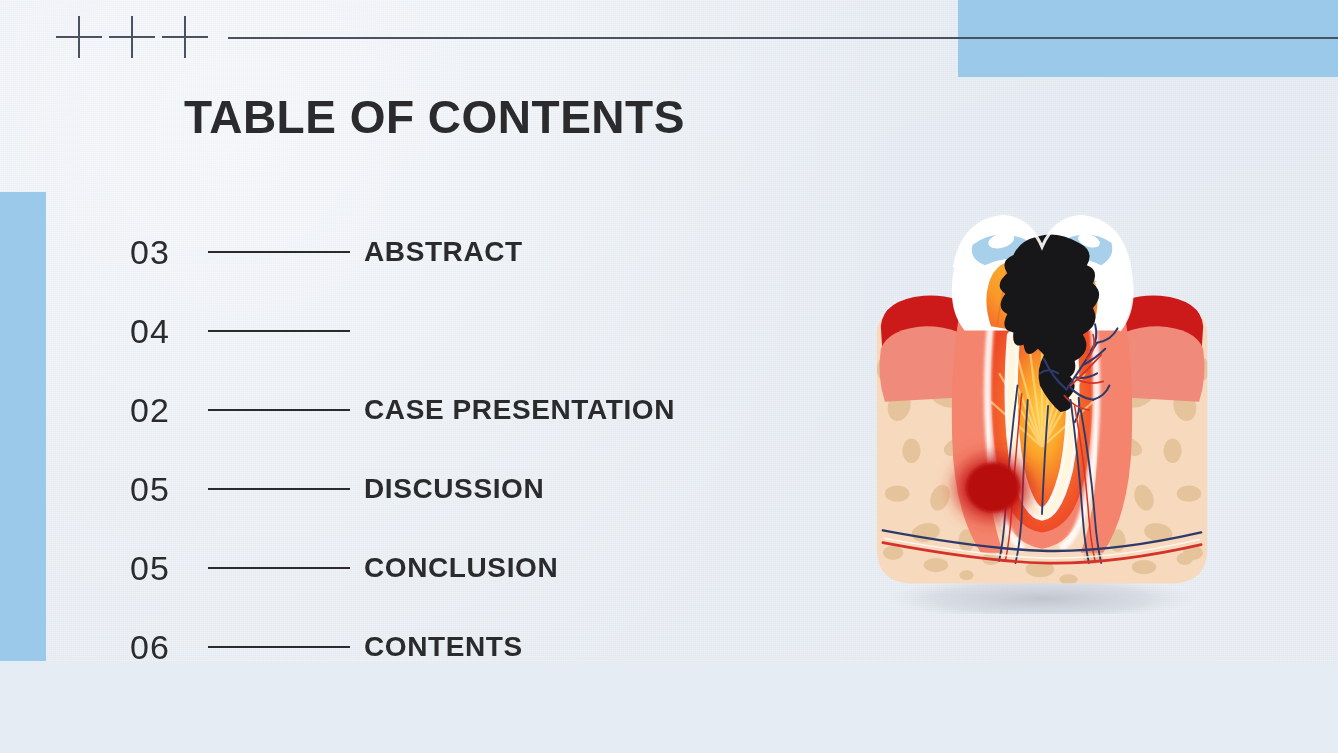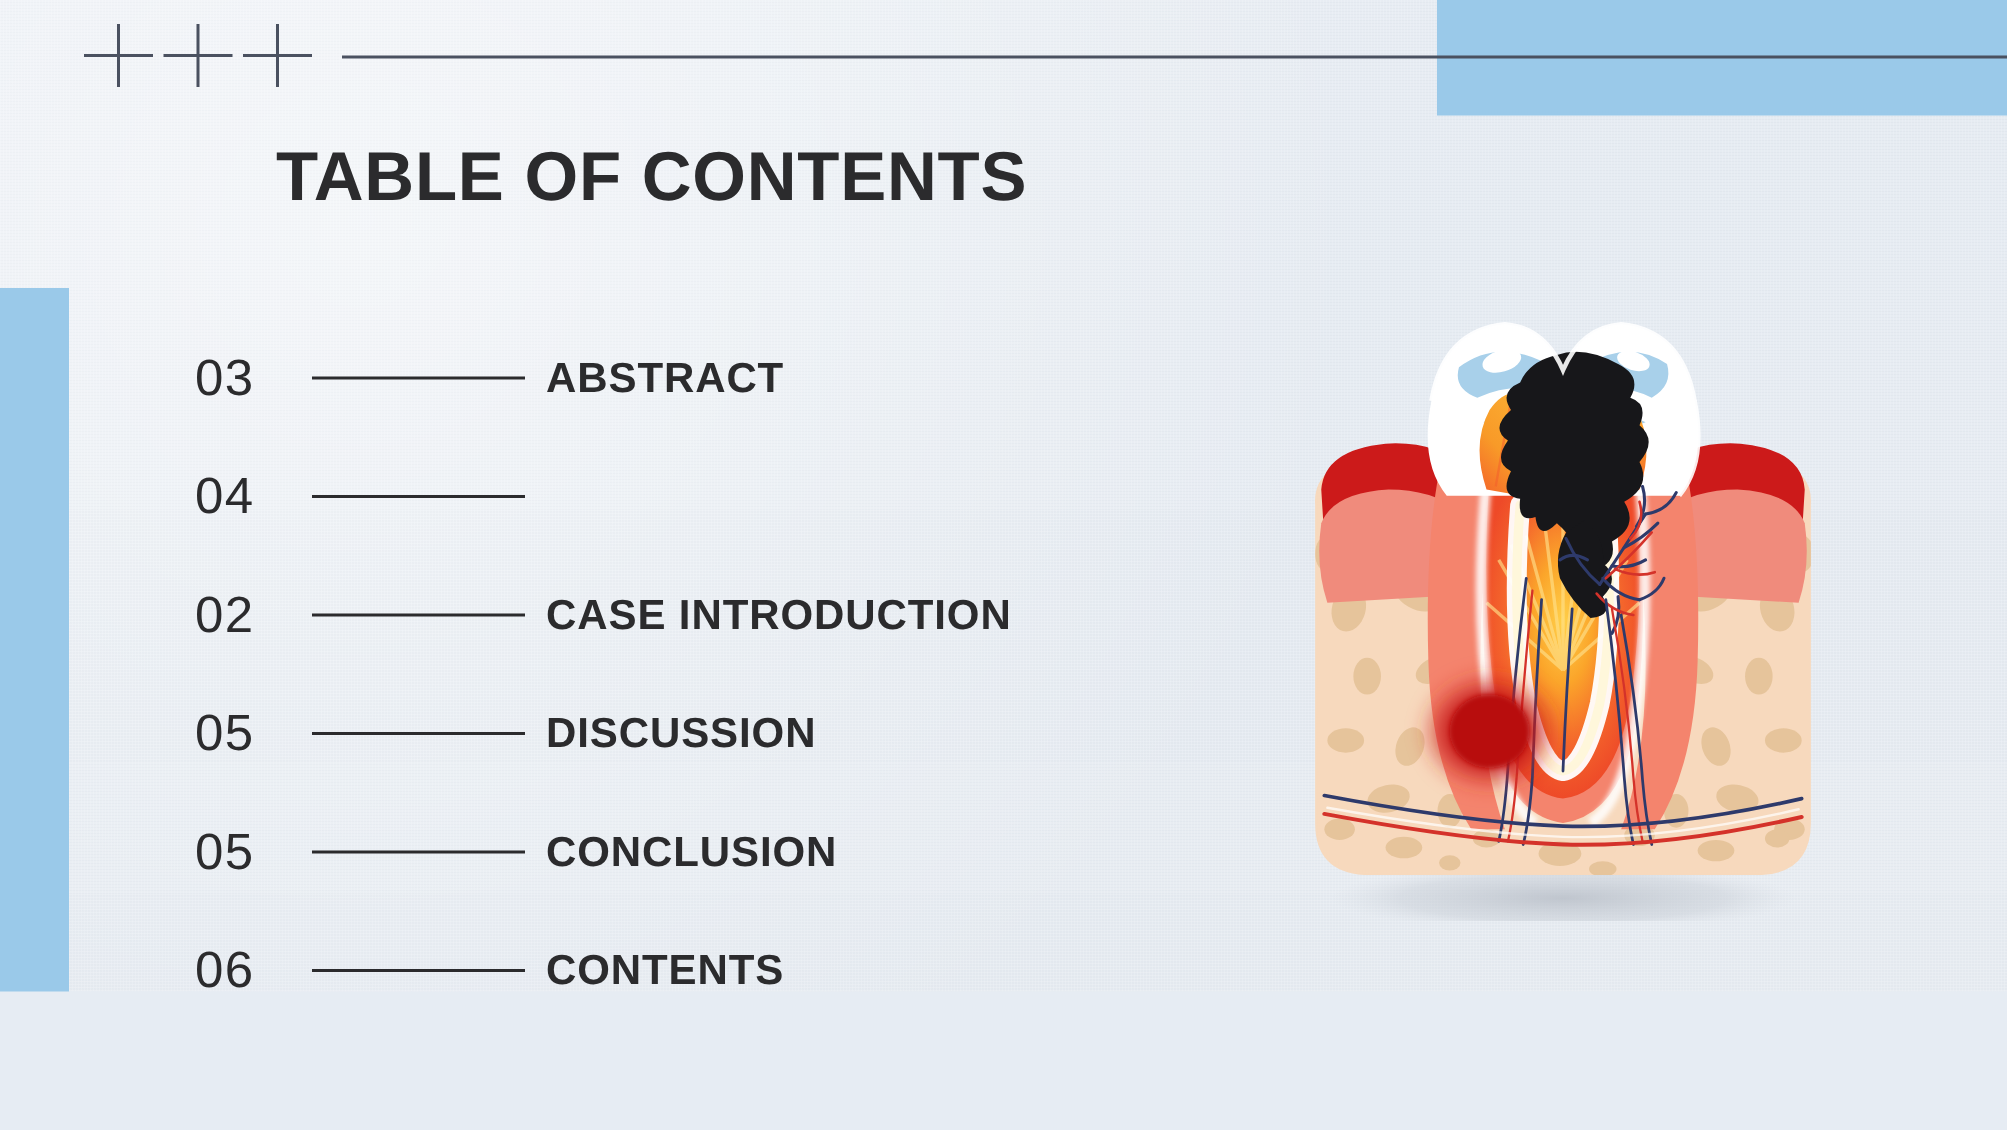--- a/index.html
+++ b/index.html
@@ -188,21 +188,21 @@
     </div>
 
     <div class="toc-row">
       <div class="toc-num">04</div>
       <div class="toc-dash"></div>
     </div>
 
     <div class="toc-row">
       <div class="toc-num">02</div>
       <div class="toc-dash"></div>
-      <div class="toc-label">CASE INTRODUCTION</div>
+      <div class="toc-label">CASE PRESENTATION</div>
     </div>
 
     <div class="toc-row">
       <div class="toc-num">05</div>
       <div class="toc-dash"></div>
       <div class="toc-label">DISCUSSION</div>
     </div>
 
     <div class="toc-row">
       <div class="toc-num">05</div>

